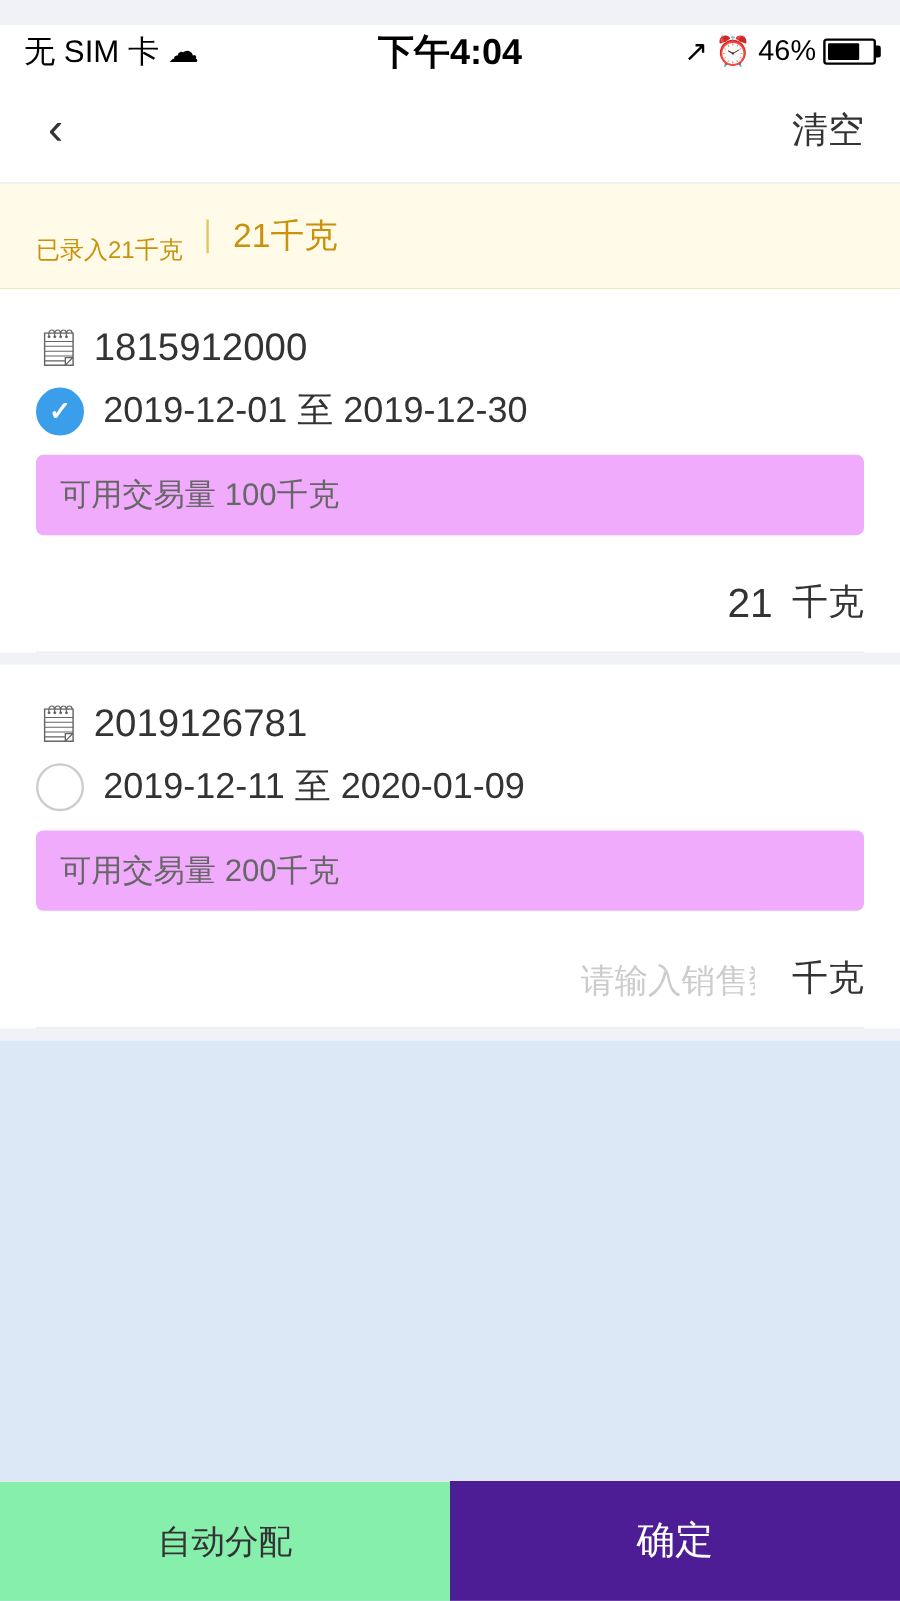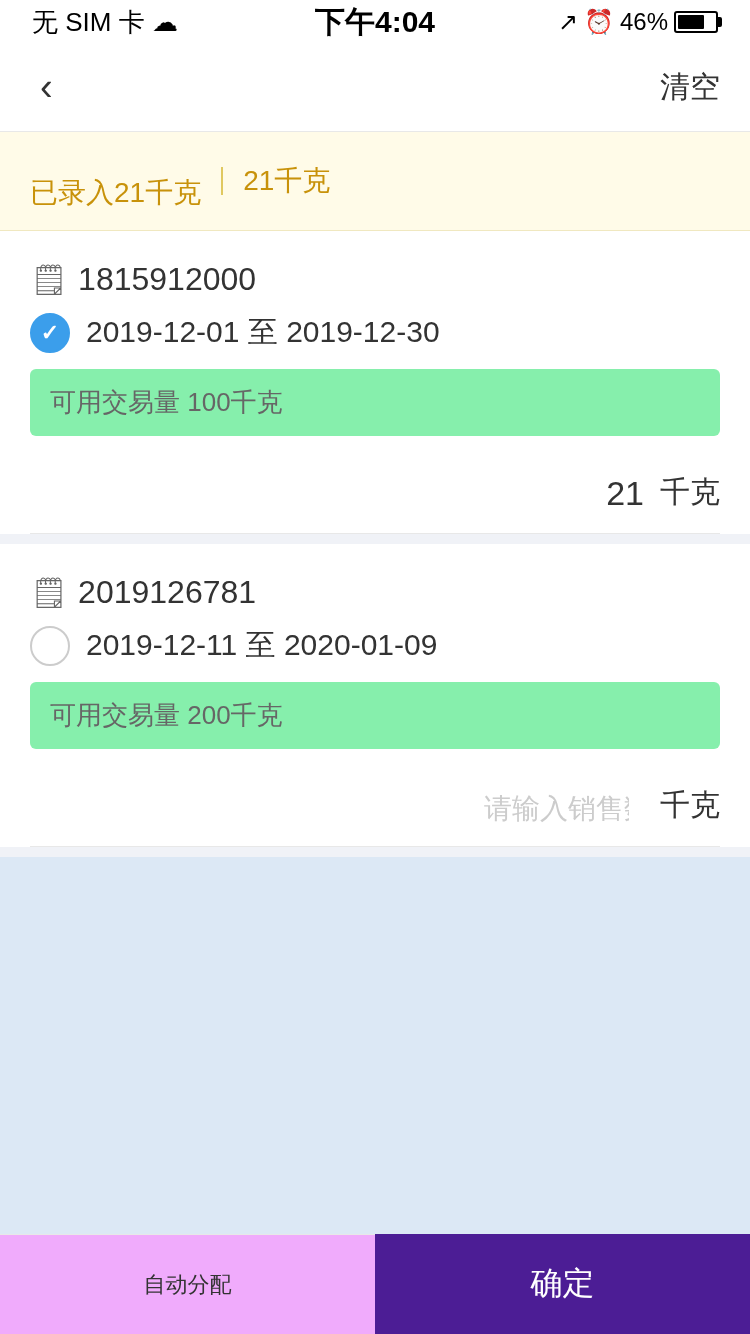--- a/index.html
+++ b/index.html
@@ -14,22 +14,23 @@
     }
 
     
     .status-bar {
       width: 750px;
       height: 44px;
       background: #fff;
       display: flex;
       align-items: center;
       justify-content: space-between;
-      padding: 0 32px;
+      padding: 0 20px;
       font-size: 28px;
+      margin-top: 21px;
     }
     .status-left {
       display: flex;
       align-items: center;
       gap: 8px;
       font-size: 26px;
       color: #000;
     }
     .status-center {
       font-size: 30px;
@@ -105,21 +106,21 @@
     
     .summary-banner {
       background: #fffbe8;
       padding: 18px 30px;
       display: flex;
       align-items: center;
       gap: 20px;
       border-bottom: 1px solid #f0e8c0;
     }
     .summary-text {
-      font-size: 28px;
+      font-size: 20px;
       color: #c8920a;
       margin-top: 24px;
     }
     .summary-divider {
       width: 2px;
       height: 28px;
       background: #e0c860;
     }
     .summary-amount {
       font-size: 28px;
@@ -177,21 +178,21 @@
       content: '✓';
       color: #fff;
       font-size: 22px;
       font-weight: bold;
     }
     .batch-date {
       font-size: 30px;
       color: #333;
     }
     .avail-qty-box {
-      background: #86efac;
+      background: #f0abfc;
       border-radius: 6px;
       padding: 16px 20px;
       margin-bottom: 20px;
       margin-left: 0;
     }
     .avail-qty-text {
       font-size: 26px;
       color: #666;
     }
     .qty-input-row {
@@ -239,23 +240,23 @@
       width: 750px;
       height: 100px;
       display: flex;
       background: #fff;
     }
     .btn-auto {
       flex: 1;
       display: flex;
       align-items: center;
       justify-content: center;
-      font-size: 22px;
-      color: #333;
-      background: #f0abfc;
+      font-size: 28px;
+      color: #333;
+      background: #86efac;
       border: none;
       cursor: pointer;
       border-top: 1px solid #e8e8e8;
     }
     .btn-confirm {
       flex: 1;
       display: flex;
       align-items: center;
       justify-content: center;
       font-size: 32px;

